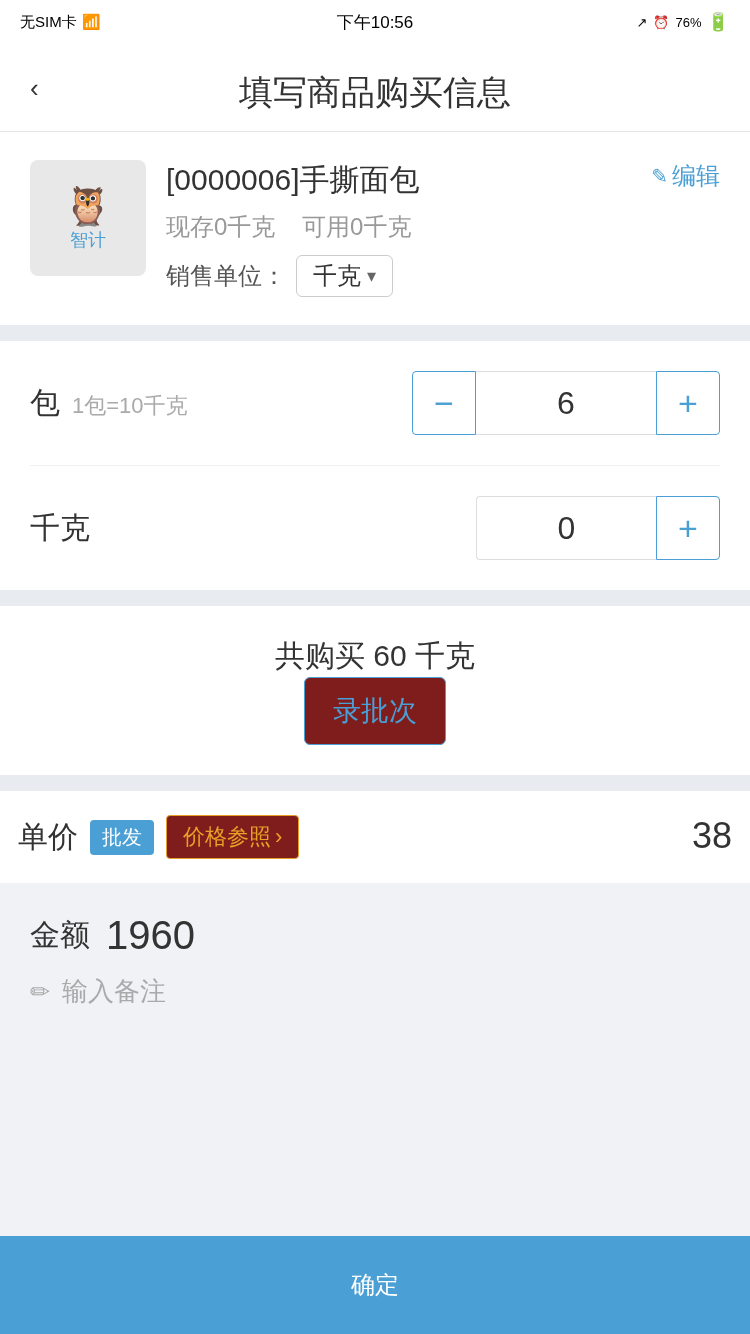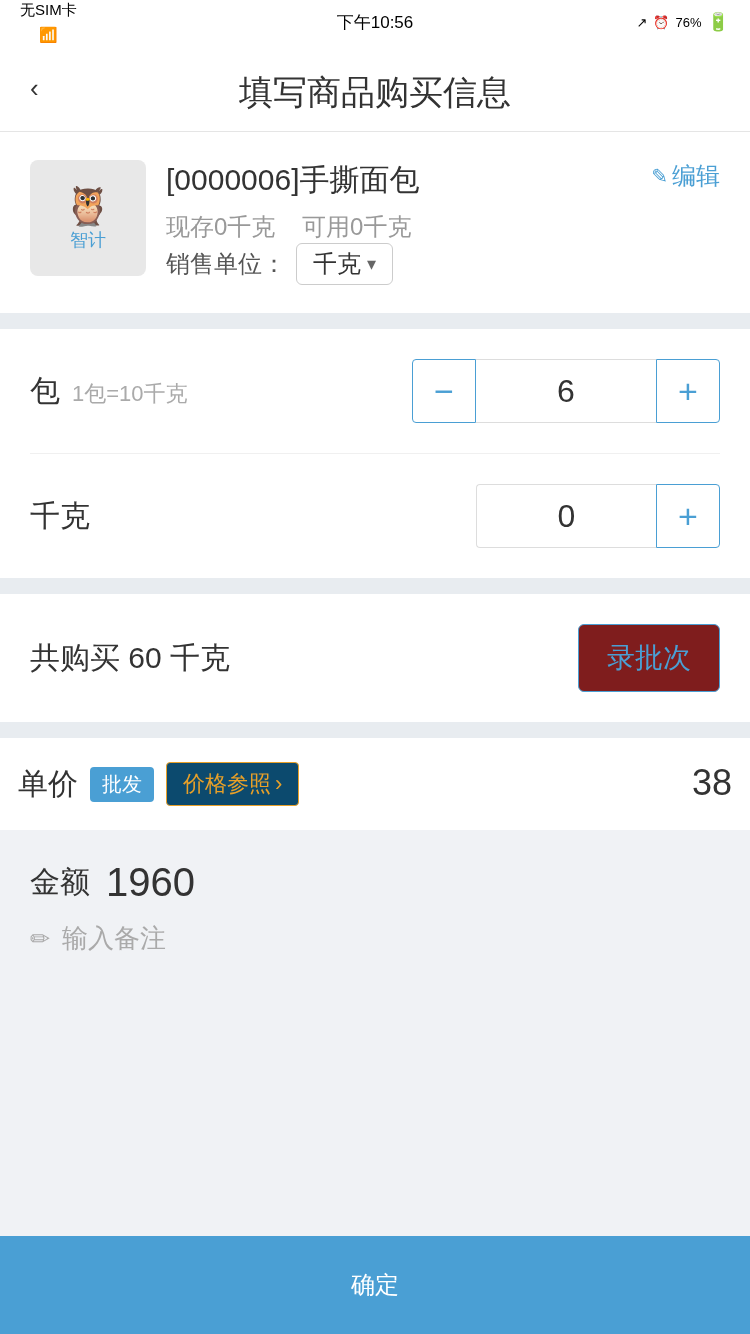--- a/index.html
+++ b/index.html
@@ -18,21 +18,21 @@
       width: 750px;
       height: 44px;
       background: #fff;
       display: flex;
       align-items: center;
       justify-content: space-between;
       padding: 0 20px;
       font-size: 15px;
       color: #000;
     }
-    .status-left { display: flex; align-items: center; gap: 6px; font-size: 15px; flex-direction: column; }
+    .status-left { display: flex; align-items: center; gap: 6px; font-size: 15px; }
     .status-center { font-size: 17px; font-weight: 500; position: absolute; left: 50%; transform: translateX(-50%); }
     .status-right { display: flex; align-items: center; gap: 6px; font-size: 13px; }
 
     
     .nav-bar {
       width: 750px;
       height: 88px;
       background: #fff;
       border-bottom: 1px solid #e5e5e5;
       display: flex;
@@ -85,21 +85,21 @@
     .product-info { flex: 1; }
     .product-name {
       font-size: 30px;
       color: #333;
       font-weight: 500;
       margin-bottom: 10px;
     }
     .product-stock {
       font-size: 24px;
       color: #999;
-      margin-bottom: 0;
+      margin-bottom: 12px;
     }
     .product-unit-row {
       display: flex;
       align-items: center;
       gap: 10px;
       font-size: 24px;
       color: #555;
     }
     .unit-selector {
       border: 1px solid #ccc;
@@ -183,20 +183,21 @@
       border-left: 1px solid #ddd;
     }
 
     
     .total-row {
       background: #fff;
       padding: 30px;
       display: flex;
       align-items: center;
       justify-content: space-between;
+      flex-direction: column;
     }
     .total-label {
       font-size: 30px;
       color: #333;
     }
     .record-btn {
       border: 1px solid #4a9fd4;
       color: #4a9fd4;
       padding: 14px 28px;
       border-radius: 6px;
@@ -227,21 +228,21 @@
       font-size: 20px;
       padding: 4px 12px;
       border-radius: 4px;
     }
     .price-ref-btn {
       border: 1px solid #e8a028;
       color: #e8a028;
       font-size: 22px;
       padding: 6px 16px;
       border-radius: 4px;
-      background: #0c4a6e;
+      background: #7f1d1d;
       display: flex;
       align-items: center;
       gap: 4px;
       cursor: pointer;
     }
     .price-value {
       font-size: 36px;
       color: #333;
       font-weight: 500;
       margin-left: auto;

